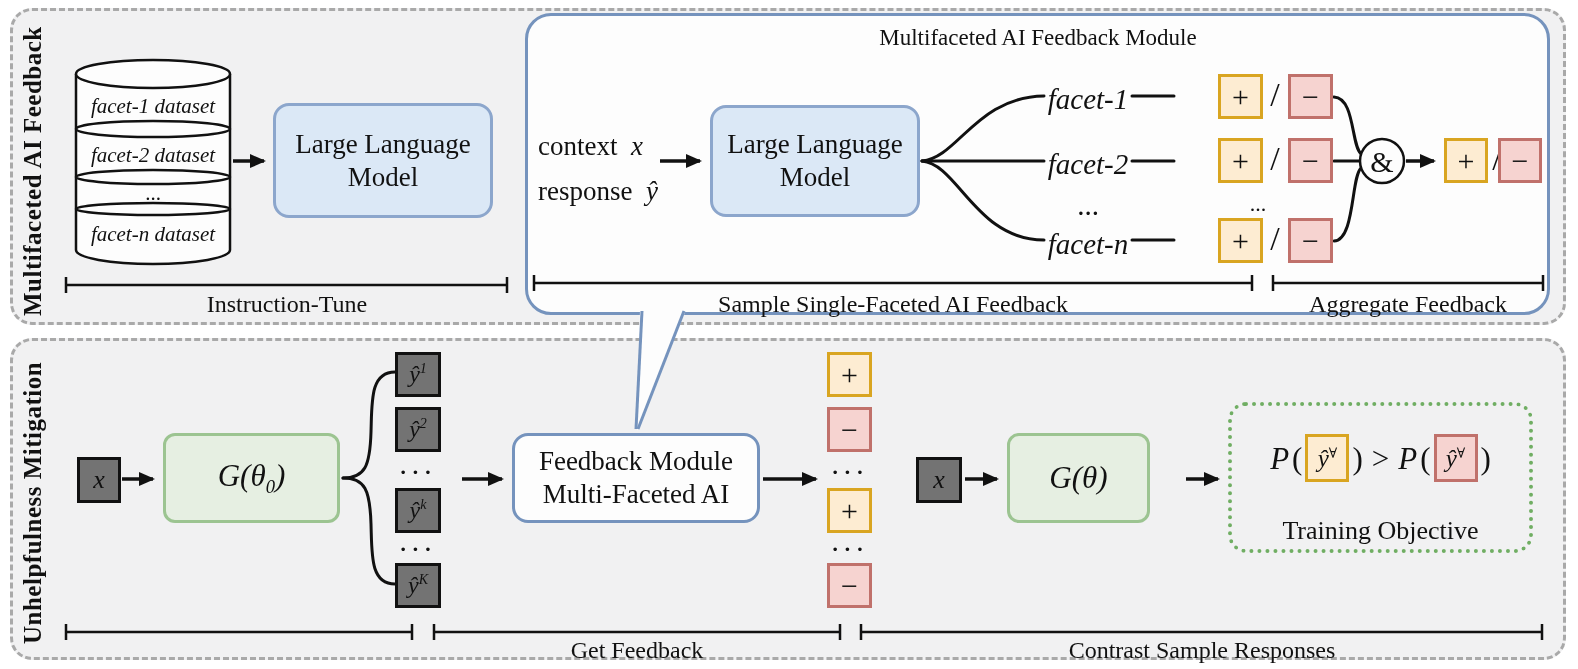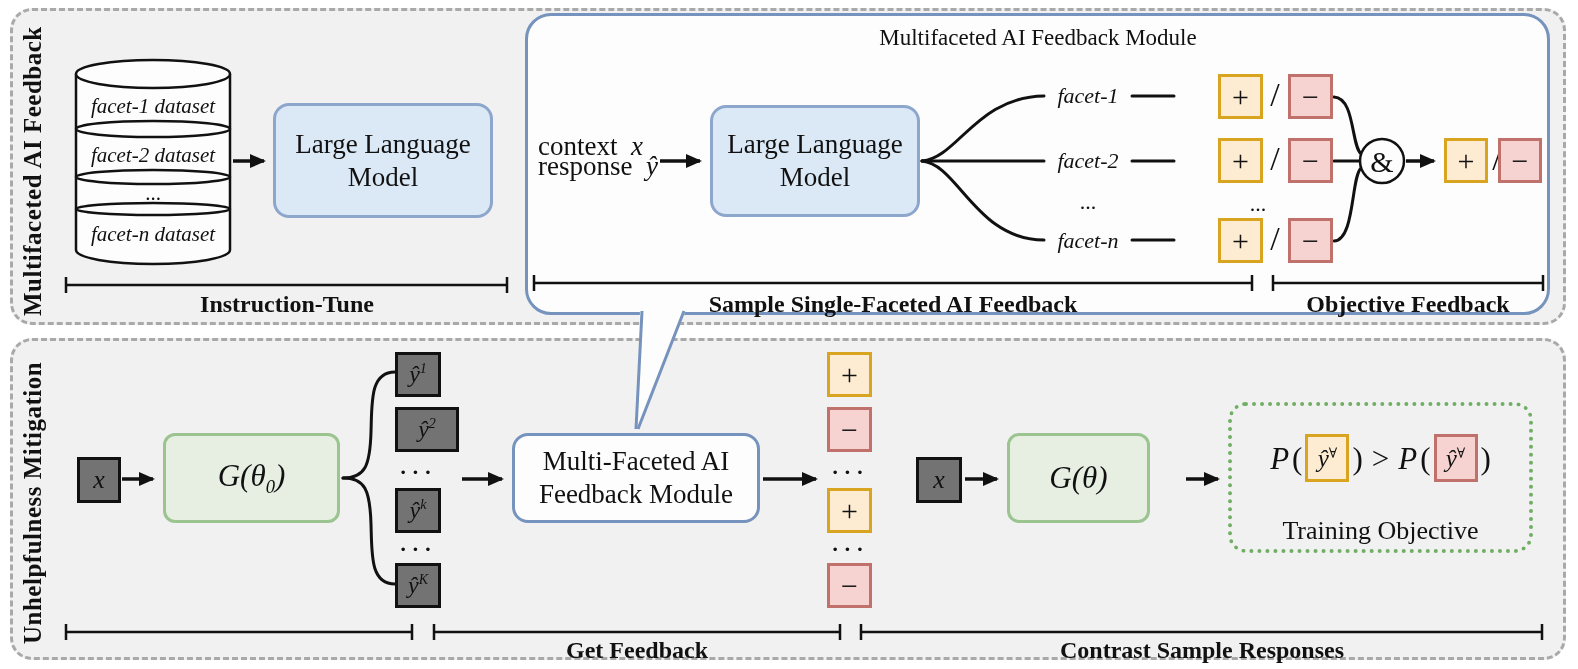--- a/index.html
+++ b/index.html
@@ -10,25 +10,25 @@
   svg.wires{position:absolute;left:0;top:0;width:1578px;height:669px;pointer-events:none;}
   .box{position:absolute;box-sizing:border-box;display:flex;flex-direction:column;align-items:center;justify-content:center;text-align:center;line-height:1.22;}
   .blue{background:#dbe8f6;border:3px solid #8ca6cc;border-radius:16px;font-size:27px;}
   .green{background:#e6efe2;border:3px solid #9cc491;border-radius:12px;font-size:31px;}
   .module{background:#fdfdfd;border:3px solid #7593bd;border-radius:16px;font-size:27px;}
   .wbox{background:#737373;border:3px solid #111;font-style:italic;font-size:26px;}
   .chip{position:absolute;box-sizing:border-box;display:flex;align-items:center;justify-content:center;font-size:30px;line-height:1;}
   .chip.plus{background:#fdecd2;border:3px solid #d9a521;}
   .chip.minus{background:#f6d3d0;border:3px solid #c0716b;}
   .lbl{position:absolute;text-align:center;line-height:1.15;}
-  .bold{font-weight:bold;font-size:24px;}
+  .bold{font-weight:normal;font-size:24px;}
   .side{position:absolute;display:flex;align-items:center;justify-content:center;writing-mode:vertical-rl;transform:rotate(180deg);font-weight:bold;font-size:25px;letter-spacing:.5px;text-align:center;}
   .it{font-style:italic;}
   .dbl{font-size:21px;font-style:italic;}
-  .facet{font-size:22px;font-style:italic;}
+  .facet{font-size:29px;font-style:italic;}
   .dots{font-size:22px;font-weight:bold;letter-spacing:5px;line-height:1;}
   .slash{position:absolute;font-size:34px;line-height:1;text-align:center;}
   .resp{font-size:24px;}
   .resp sup{font-size:14px;font-style:italic;}
   sub{font-size:60%;}
   .mvar{font-style:italic;}
   .amp{position:absolute;font-size:30px;text-align:center;line-height:1;}
   .objective{position:absolute;left:1228px;top:402px;width:305px;height:151px;border:4px dotted #70ae63;border-radius:18px;box-sizing:border-box;}
   .formula{position:absolute;left:0;right:0;top:28px;display:flex;align-items:center;justify-content:center;gap:3px;font-size:31px;line-height:1;}
   .fchip{display:inline-flex;align-items:center;justify-content:center;width:44px;height:48px;box-sizing:border-box;font-size:25px;font-style:italic;}
@@ -121,21 +121,21 @@
   </div>
 
   <div class="lbl bold" style="left:107px;top:291px;width:360px;">Instruction-Tune</div>
 
   <div class="lbl" style="left:788px;top:25px;width:500px;font-size:23px;">Multifaceted AI Feedback Module</div>
 
   <div class="ctx" style="left:538px;top:133px;">
     <span>context</span>&nbsp;
     <span class="mvar">x</span>
   </div>
-  <div class="ctx" style="left:538px;top:153px;">
+  <div class="ctx" style="left:538px;top:178px;">
     <span>response</span>&nbsp;
     <span class="mvar">ŷ</span>
   </div>
 
   <div class="box blue" style="left:710px;top:105px;width:210px;height:112px;">
     <span>Large Language</span>
     <span>Model</span>
   </div>
 
   <div class="lbl facet" style="left:1046px;top:83px;width:84px;">facet-1</div>
@@ -157,48 +157,48 @@
   <div class="slash" style="left:1261px;top:222px;width:28px;">/</div>
   <div class="chip minus" style="left:1288px;top:218px;width:45px;height:45px;">−</div>
 
   <div class="amp" style="left:1364px;top:147px;width:36px;">&amp;</div>
 
   <div class="chip plus" style="left:1444px;top:138px;width:44px;height:45px;">+</div>
   <div class="slash" style="left:1483px;top:142px;width:28px;">/</div>
   <div class="chip minus" style="left:1498px;top:138px;width:44px;height:45px;">−</div>
 
   <div class="lbl bold" style="left:633px;top:291px;width:520px;">Sample Single-Faceted AI Feedback</div>
-  <div class="lbl bold" style="left:1258px;top:291px;width:300px;">Objective Feedback</div>
+  <div class="lbl bold" style="left:1258px;top:291px;width:300px;">Aggregate Feedback</div>
 
   <div class="side" style="left:12px;top:350px;width:42px;height:306px;">Unhelpfulness Mitigation</div>
 
   <div class="box wbox" style="left:77px;top:457px;width:44px;height:46px;">x</div>
 
   <div class="box green" style="left:163px;top:433px;width:177px;height:90px;">
     <span><span class="it">G(θ</span><sub class="it">0</sub><span class="it">)</span></span>
   </div>
 
   <div class="box wbox resp" style="left:395px;top:352px;width:46px;height:45px;">
       <span><span>ŷ</span><sup>1</sup></span>
     </div>
-  <div class="box wbox resp" style="left:395px;top:407px;width:64px;height:45px;">
+  <div class="box wbox resp" style="left:395px;top:407px;width:46px;height:45px;">
       <span><span>ŷ</span><sup>2</sup></span>
     </div>
   <div class="lbl dots" style="left:380px;top:461px;width:76px;">···</div>
   <div class="box wbox resp" style="left:395px;top:488px;width:46px;height:45px;">
       <span><span>ŷ</span><sup>k</sup></span>
     </div>
   <div class="lbl dots" style="left:380px;top:538px;width:76px;">···</div>
   <div class="box wbox resp" style="left:395px;top:563px;width:46px;height:45px;">
       <span><span>ŷ</span><sup>K</sup></span>
     </div>
 
   <div class="box module" style="left:512px;top:433px;width:248px;height:90px;">
+    <span>Feedback Module</span>
     <span>Multi-Faceted AI</span>
-    <span>Feedback Module</span>
   </div>
 
   <div class="chip plus" style="left:827px;top:352px;width:45px;height:45px;">+</div>
   <div class="chip minus" style="left:827px;top:407px;width:45px;height:45px;">−</div>
   <div class="lbl dots" style="left:812px;top:461px;width:76px;">···</div>
   <div class="chip plus" style="left:827px;top:488px;width:45px;height:45px;">+</div>
   <div class="lbl dots" style="left:812px;top:538px;width:76px;">···</div>
   <div class="chip minus" style="left:827px;top:563px;width:45px;height:45px;">−</div>
 
   <div class="box wbox" style="left:916px;top:457px;width:46px;height:46px;">x</div>

